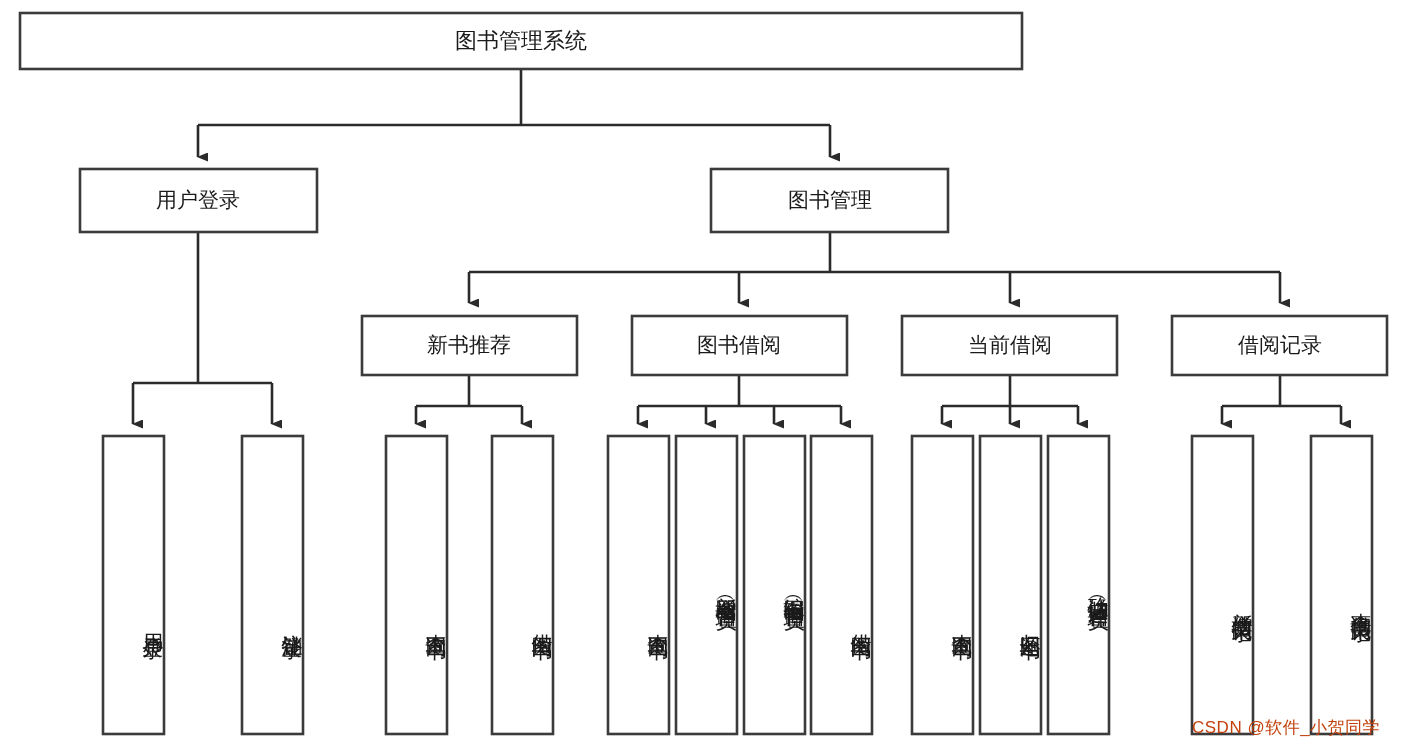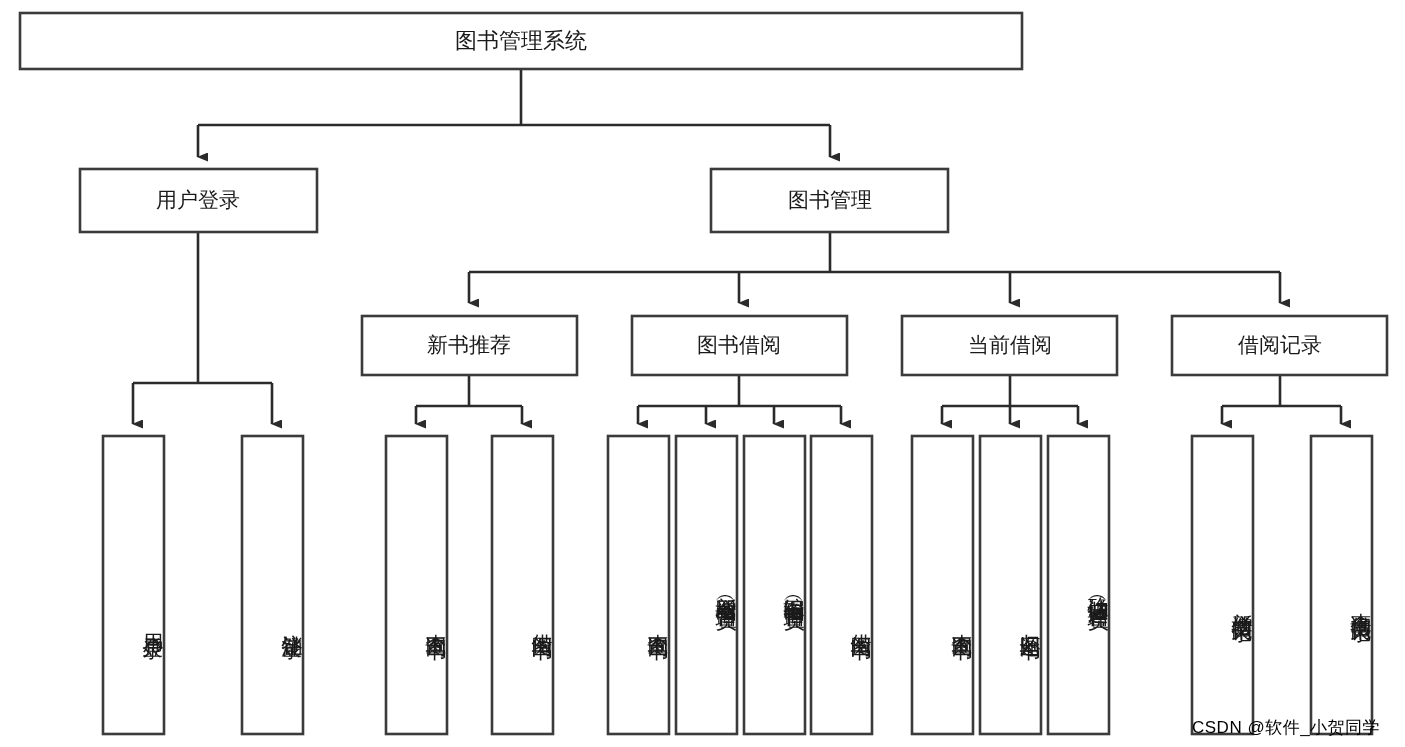--- a/index.html
+++ b/index.html
@@ -62,21 +62,21 @@
     justify-content: center;
     white-space: nowrap;
     pointer-events: none;
   }
   .watermark {
     position: absolute;
     left: 1192px;
     top: 716px;
     font-family: "Liberation Sans", "DejaVu Sans", sans-serif;
     font-size: 17px;
-    color: #000000;
+    color: #c2410c;
     white-space: nowrap;
     letter-spacing: 0.5px;
   }
 </style>
 </head>
 <body>
 
 <div id="diagram-root">
 
   <svg class="diagram-canvas" viewBox="0 0 1405 747" xmlns="http://www.w3.org/2000/svg">

